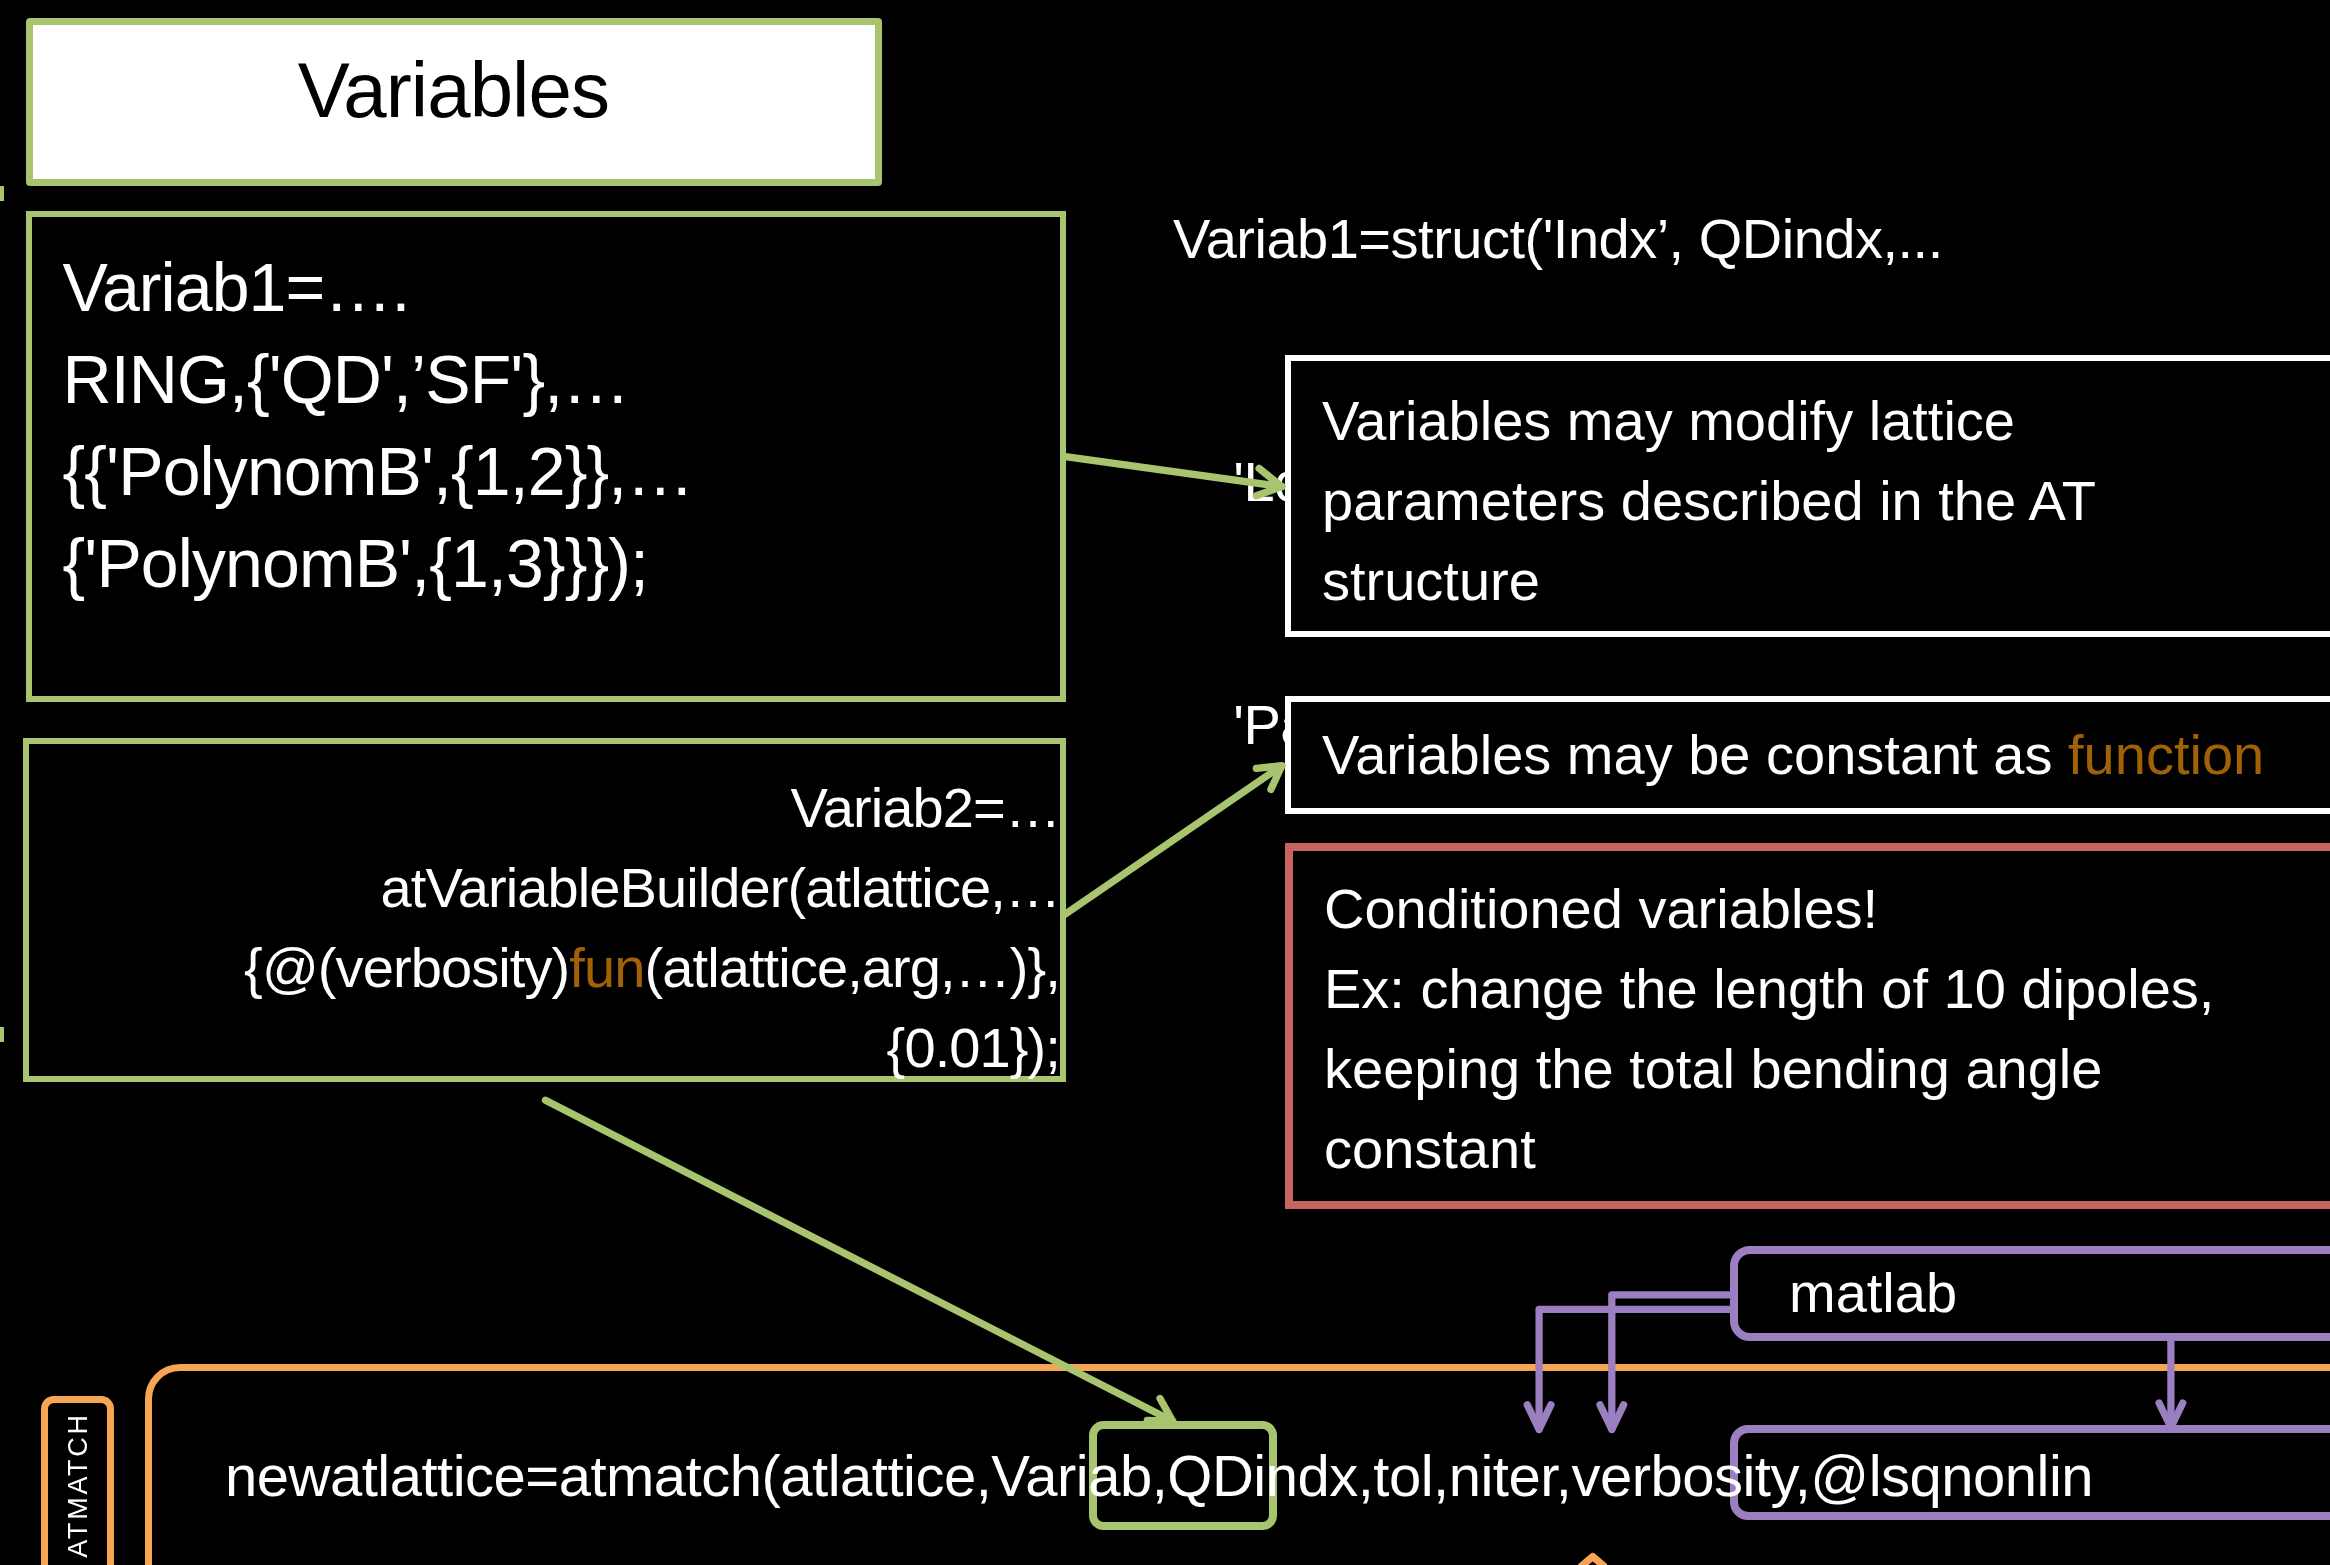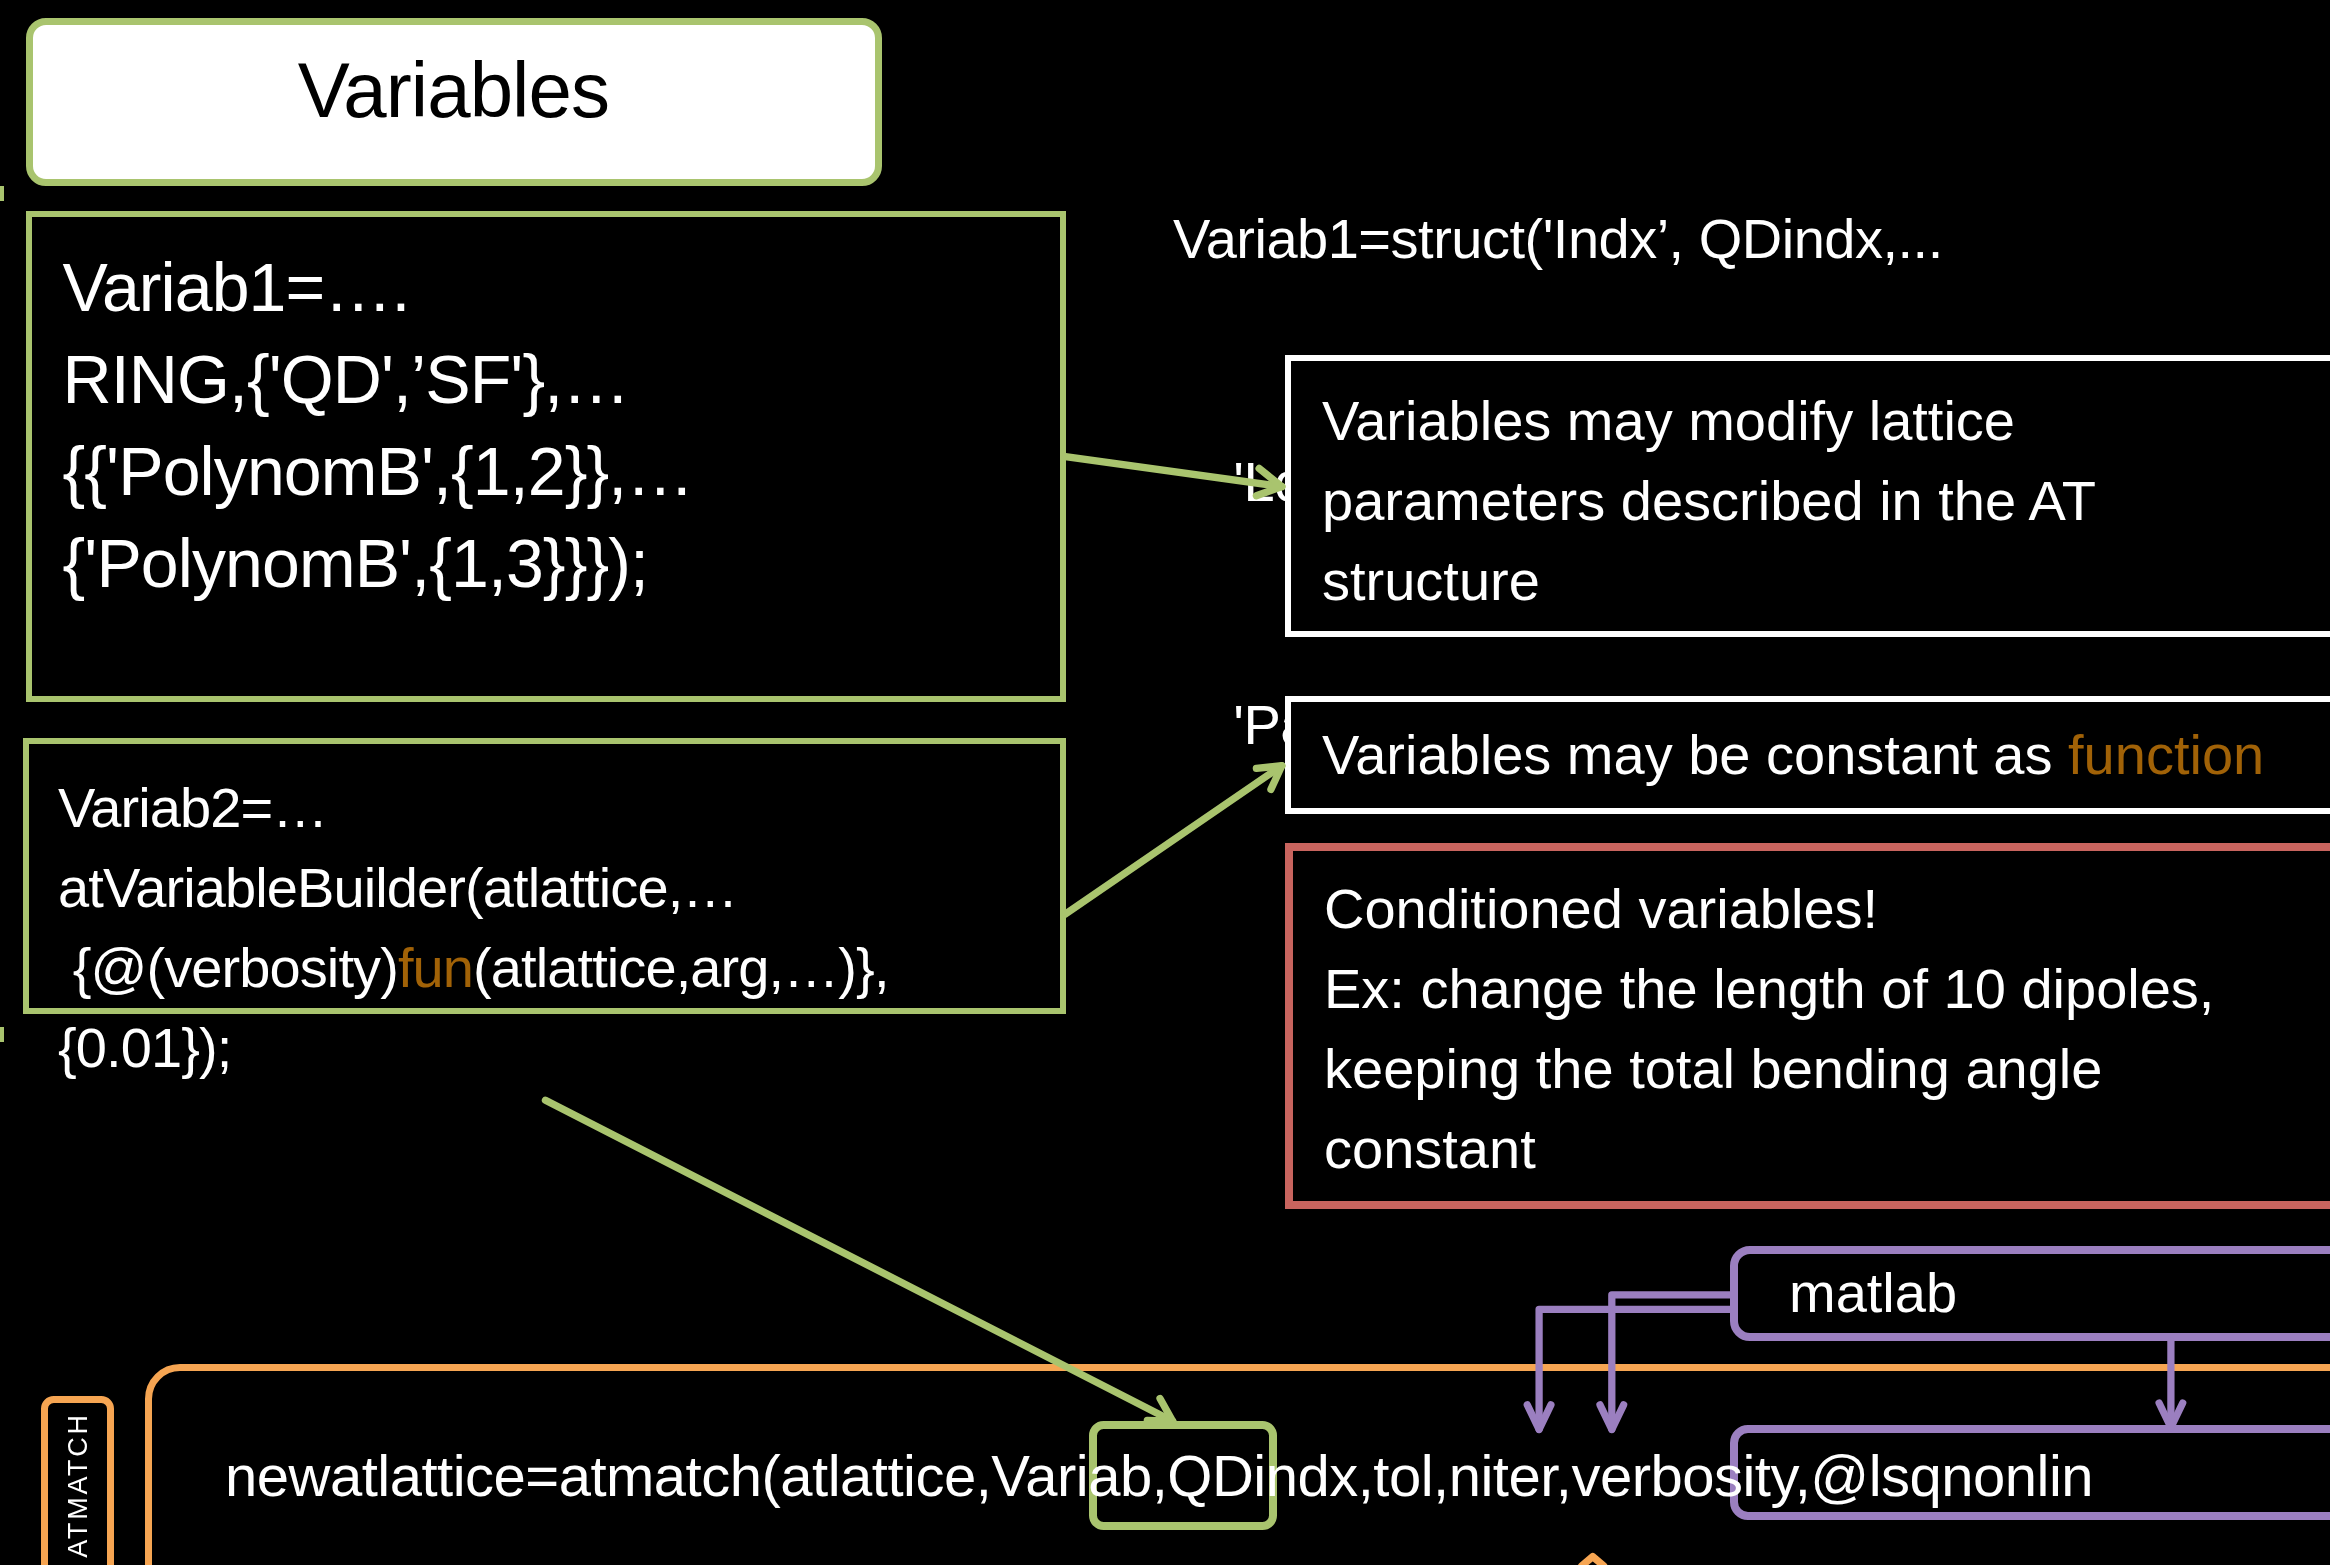--- a/index.html
+++ b/index.html
@@ -1,26 +1,26 @@
 <!DOCTYPE html>
 <html style="font-size:14.5px"><head>
 <meta charset="utf-8">
 <style>
   html, body { margin:0; padding:0; background:#000; }
   body { width:2330px; height:1566px; position:relative; overflow:hidden;
          font-family:"Liberation Sans", "DejaVu Sans", sans-serif; color:#fff; }
   .abs { position:absolute; box-sizing:border-box; }
   .title-box { left:25.5px; top:18px; width:856px; height:168px; background:#fff;
-               border:7.3px solid #a9c46e; border-radius:20px; color:#000; text-align:center; }
+               border:7.3px solid #a9c46e; border-radius:4px; color:#000; text-align:center; }
   .title-main { font-size:78px; line-height:91px; margin-top:20px; letter-spacing:-0.9px; }
   .title-sub { font-size:36px; line-height:40px; }
   .code-box { border:6.4px solid #a9c46e; background:#000; }
   .code-box .line { font-size:68px; line-height:92px; white-space:pre; letter-spacing:-0.9px; }
   #box1 { left:25.5px; top:211px; width:1040px; height:491px; padding:23.6px 0 0 31px; }
-  #box2 { left:23px; top:738px; width:1043px; height:276px; padding:23.6px 0 0 29px; }
+  #box2 { left:23px; top:738px; width:1043px; height:344px; padding:23.6px 0 0 29px;text-align:right; }
   #box2 .line { font-size:56px; line-height:80px; }
   .red { color:#a16207; }
   .struct-text { left:1173px; top:36px; font-size:56px; line-height:81px; white-space:pre; letter-spacing:-0.5px; }
   .white-box { border:6.4px solid #fff; background:#000; padding-left:31px; }
   #note1 { left:1285px; top:355px; width:1091px; height:282px; padding-top:20px; }
   #note1 .line, #note3 .line { font-size:56px; line-height:80px; }
   #note2 { left:1285px; top:696px; width:1091px; height:118px; }
   #note2 .line { font-size:56px; line-height:105px; }
   #note3 { left:1285px; top:843px; width:1091px; height:366px; border:8.2px solid #c8645e; padding:18px 0 0 31px; background:#000; }
   .line { white-space:pre; }

